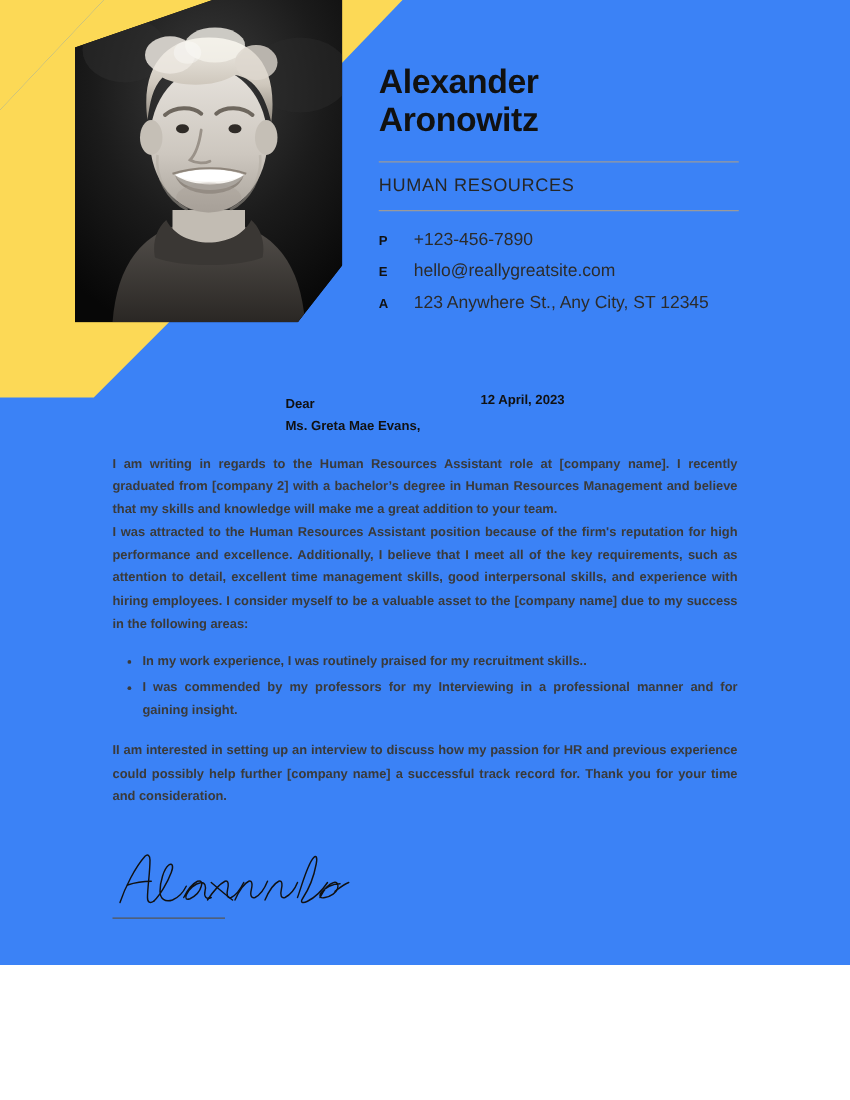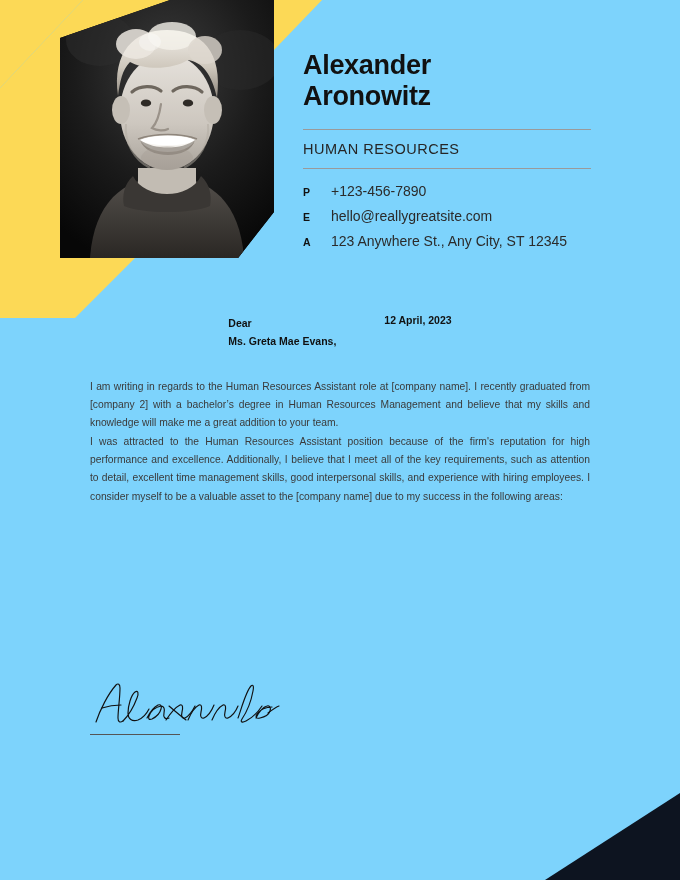--- a/index.html
+++ b/index.html
@@ -7,22 +7,22 @@
     padding: 0;
     background: #ffffff;
   }
   body {
     font-family: "Liberation Sans", sans-serif;
     -webkit-font-smoothing: antialiased;
   }
   #page {
     position: relative;
     width: 680px;
-    height: 880px;
-    background: #7dd3fc;
+    height: 772px;
+    background: #3b82f6;
     overflow: hidden;
   }
 
   
   .shape-layer {
     position: absolute;
     inset: 0;
     width: 680px;
     height: 880px;
     pointer-events: none;
@@ -103,25 +103,26 @@
     justify-content: center;
     align-items: flex-start;
     font-size: 10.5px;
     font-weight: 700;
     color: #111111;
   }
   .salutation-left { line-height: 1.75; }
   .date { font-weight: 700; font-size: 10.5px; color: #111111; margin-left: 48px; }
 
   .body-text {
-    margin-top: 27px;
+    margin-top: 12px;
     font-size: 10.3px;
     line-height: 1.78;
     color: #3a3a3a;
     text-align: justify;
+    font-weight: bold;
   }
   .body-text p { margin: 0; }
   .para-gap { margin-top: 14px !important; }
 
   .bullets {
     margin: 12px 0 0 0;
     padding-left: 24px;
     font-size: 10.3px;
     line-height: 1.78;
     color: #3a3a3a;
@@ -252,20 +253,25 @@
       <div class="salutation-left">
         <span>Dear</span><br>
         <span>Ms. Greta Mae Evans,</span>
       </div>
       <div class="date">12 April, 2023</div>
     </div>
 
     <div class="body-text">
       <p>I am writing in regards to the Human Resources Assistant role at [company name]. I recently graduated from [company 2] with a bachelor’s degree in Human Resources Management and believe that my skills and knowledge will make me a great addition to your team.</p>
       <p>I was attracted to the Human Resources Assistant position because of the firm's reputation for high performance and excellence. Additionally, I believe that I meet all of the key requirements, such as attention to detail, excellent time management skills, good interpersonal skills, and experience with hiring employees. I consider myself to be a valuable asset to the [company name] due to my success in the following areas:</p>
+      <ul class="bullets">
+        <li>In my work experience, I was routinely praised for my recruitment skills..</li>
+        <li>I was commended by my professors for my Interviewing in a professional manner and for gaining insight.</li>
+      </ul>
+      <p class="para-gap">II am interested in setting up an interview to discuss how my passion for HR and previous experience could possibly help further [company name] a successful track record for. Thank you for your time and consideration.</p>
     </div>
   </div>
 
   <div class="sign-block">
     <div class="signature">
       <svg class="sig-svg" width="190" height="48" viewBox="0 0 190 48">
         <g fill="none" stroke="#111111" stroke-width="1.15" stroke-linecap="round" stroke-linejoin="round">
           <path d="M6 42 C10 30 18 14 26 5 C28 3 30 4 30 8 C30 18 28 30 28 38 C28 42 30 43 33 41"></path>
           <path d="M12 28 C18 26 25 25 31 25"></path>
           <path d="M33 41 C38 36 44 26 47 18 C49 13 48 10 45 12 C41 15 38 26 38 33 C38 39 42 42 48 40 C53 38 57 33 59 29"></path>

